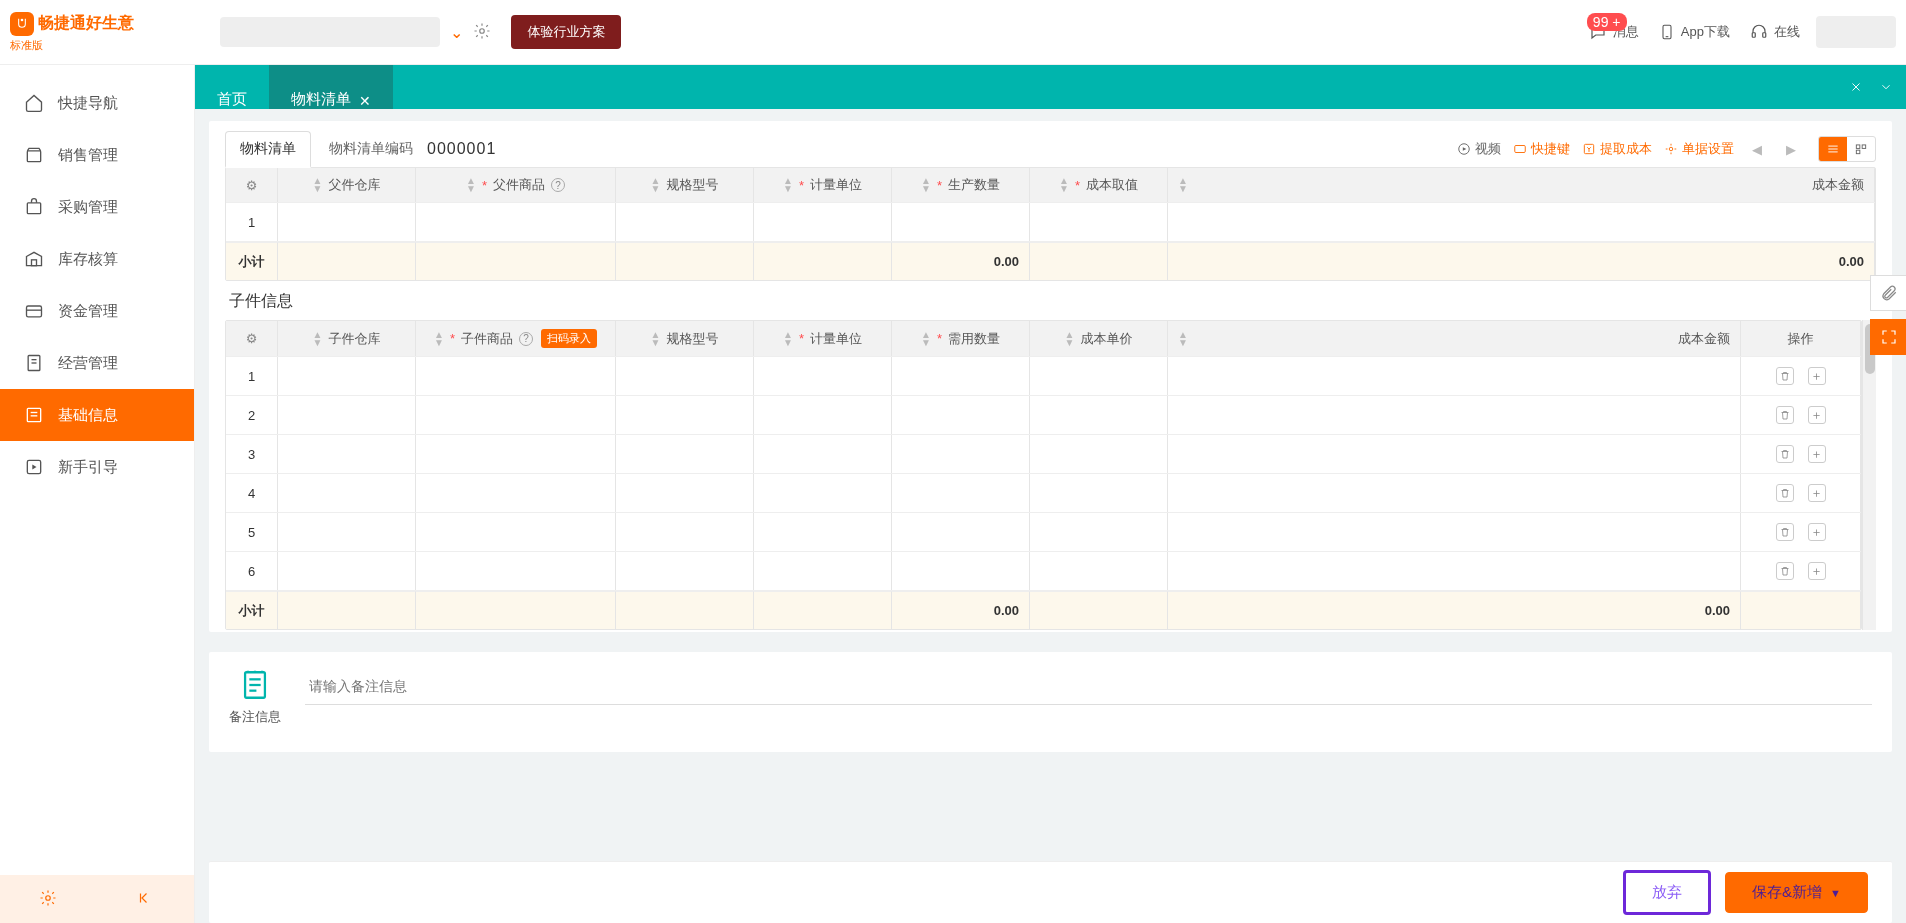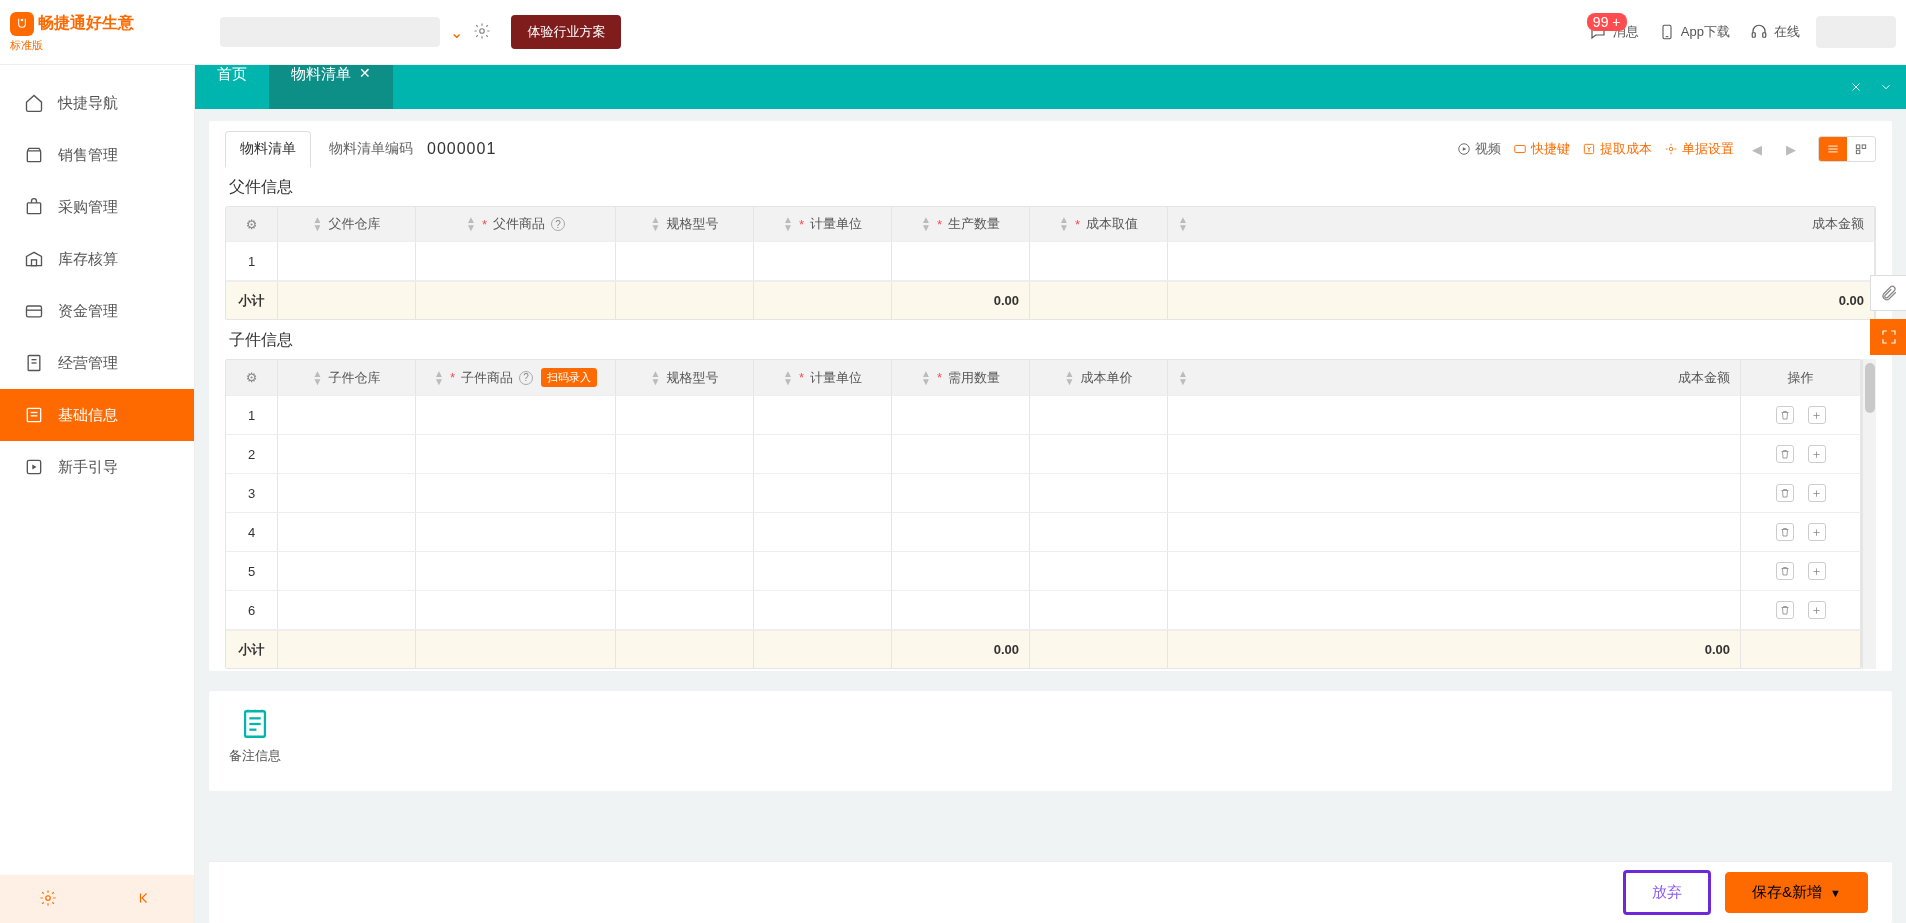--- a/index.html
+++ b/index.html
@@ -30,21 +30,21 @@
 .sidebar { width: 195px; background: #fff; display: flex; flex-direction: column; border-right: 1px solid #eee; }
 .menu { flex: 1; padding-top: 12px; }
 .menu-item { display: flex; align-items: center; gap: 14px; padding: 16px 24px; color: #555; cursor: pointer; font-size: 15px; }
 .menu-item.active { background: #ff6a00; color: #fff; }
 .menu-item .mi-icon { width: 20px; height: 20px; display:flex;align-items:center;justify-content:center; }
 .sidebar-footer { height: 48px; background: #fff0e5; display: flex; align-items: center; justify-content: space-around; color: #ff6a00; }
 
 
 .main { flex: 1; display: flex; flex-direction: column; min-width: 0; position:relative; }
 .tabbar { height: 44px; background: #00b5ad; display: flex; align-items: stretch; }
-.tab { padding: 0 22px; display: flex; align-items: flex-start; gap: 8px; color: #fff; cursor: pointer; font-size: 15px;}
+.tab { padding: 0 22px; display: flex; align-items: flex-end; gap: 8px; color: #fff; cursor: pointer; font-size: 15px;}
 .tab.active { background: #0d8e87; }
 .tab-close { font-size: 14px; }
 .tabbar-spacer { flex: 1; }
 .tabbar-actions { display: flex; align-items: center; gap: 6px; padding-right: 8px; color: #fff; }
 .tab-act-btn { width: 24px; height: 24px; display:flex;align-items:center;justify-content:center; cursor:pointer; }
 
 .content { flex: 1; padding: 12px 14px 0 14px; overflow: auto; display:flex; flex-direction:column; gap:10px; background:#f0f3f4;}
 .card { background: #fff; border-radius: 2px; }
 
 
@@ -98,21 +98,21 @@
 
 .remarks-card { display: flex; align-items: flex-start; padding: 16px 20px 26px 20px; gap: 24px; margin-top:10px;}
 .remarks-icon { display: flex; flex-direction: column; align-items: center; gap: 6px; color: #555; }
 .remarks-icon svg { color:#00b5ad;}
 .remarks-input { flex: 1; border: none; border-bottom: 1px solid #ddd; padding: 10px 4px; font-size: 14px; outline:none;}
 
 
 .footer { height: 62px; background: #fff; display: flex; align-items: center; justify-content: flex-end; gap: 14px; padding: 0 24px; margin-top:auto; border-top:1px solid #eee;}
 .btn { padding: 10px 26px; border-radius: 4px; font-size: 15px; cursor: pointer; }
 .btn-ghost { background: #fff; border: 3px solid #6d28d9; color: #8b5cf6; }
-.btn-primary { background: #ff6a00; border: 1px solid #ff6a00; color: #000000; display:flex; align-items:center; gap:8px;}
+.btn-primary { background: #ff6a00; border: 1px solid #ff6a00; color: #4c1d95; display:flex; align-items:center; gap:8px;}
 .btn-primary .caret { font-size:11px; }
 
 
 .side-rail { position: absolute; right: 0; top: 210px; display: flex; flex-direction: column; gap: 8px; }
 .rail-btn { width: 36px; height: 36px; background:#fff; border:1px solid #ddd; display:flex;align-items:center;justify-content:center; color:#888; cursor:pointer; border-right:none;}
 .rail-btn.orange { background:#ff6a00; color:#fff; border-color:#ff6a00;}
 
 svg { stroke: currentColor; fill: none; stroke-width: 1.6; }
 </style>
 </head>
@@ -338,21 +338,20 @@
                     <svg width="14" height="14" viewBox="0 0 24 24">
                       <rect x="4" y="5" width="6" height="6"></rect>
                       <rect x="14" y="5" width="6" height="6"></rect>
                       <rect x="4" y="14" width="6" height="6"></rect>
                     </svg>
                   </div>
               </div>
             </div>
           </div>
 
-          <div class="section-title">父件信息</div>
           <div class="tbl">
             <div class="th-row">
               <div class="cell c-idx">
                   <span class="gear-i">⚙</span>
                 </div>
               <div class="cell c-wh">
                   <span class="sort-i">▲<br>▼</span>
                   <span>父件仓库</span>
                 </div>
               <div class="cell c-goods">
@@ -586,20 +585,21 @@
           <div class="remarks-icon">
             <svg width="34" height="34" viewBox="0 0 24 24">
                 <rect x="5" y="3" width="14" height="18" rx="1"></rect>
                 <line x1="8" y1="8" x2="16" y2="8"></line>
                 <line x1="8" y1="12" x2="16" y2="12"></line>
                 <line x1="8" y1="16" x2="13" y2="16"></line>
                 <path d="M7 3v-1M12 3v-1M17 3v-1"></path>
               </svg>
             <span>备注信息</span>
           </div>
+          <input class="remarks-input" placeholder="请输入备注信息" style="">
         </div>
 
         <div class="footer card">
           <button class="btn btn-ghost">放弃</button>
           <button class="btn btn-primary">
             <span>保存&amp;新增</span>
               <span class="caret">▼</span>
           </button>
         </div>
       </div>

